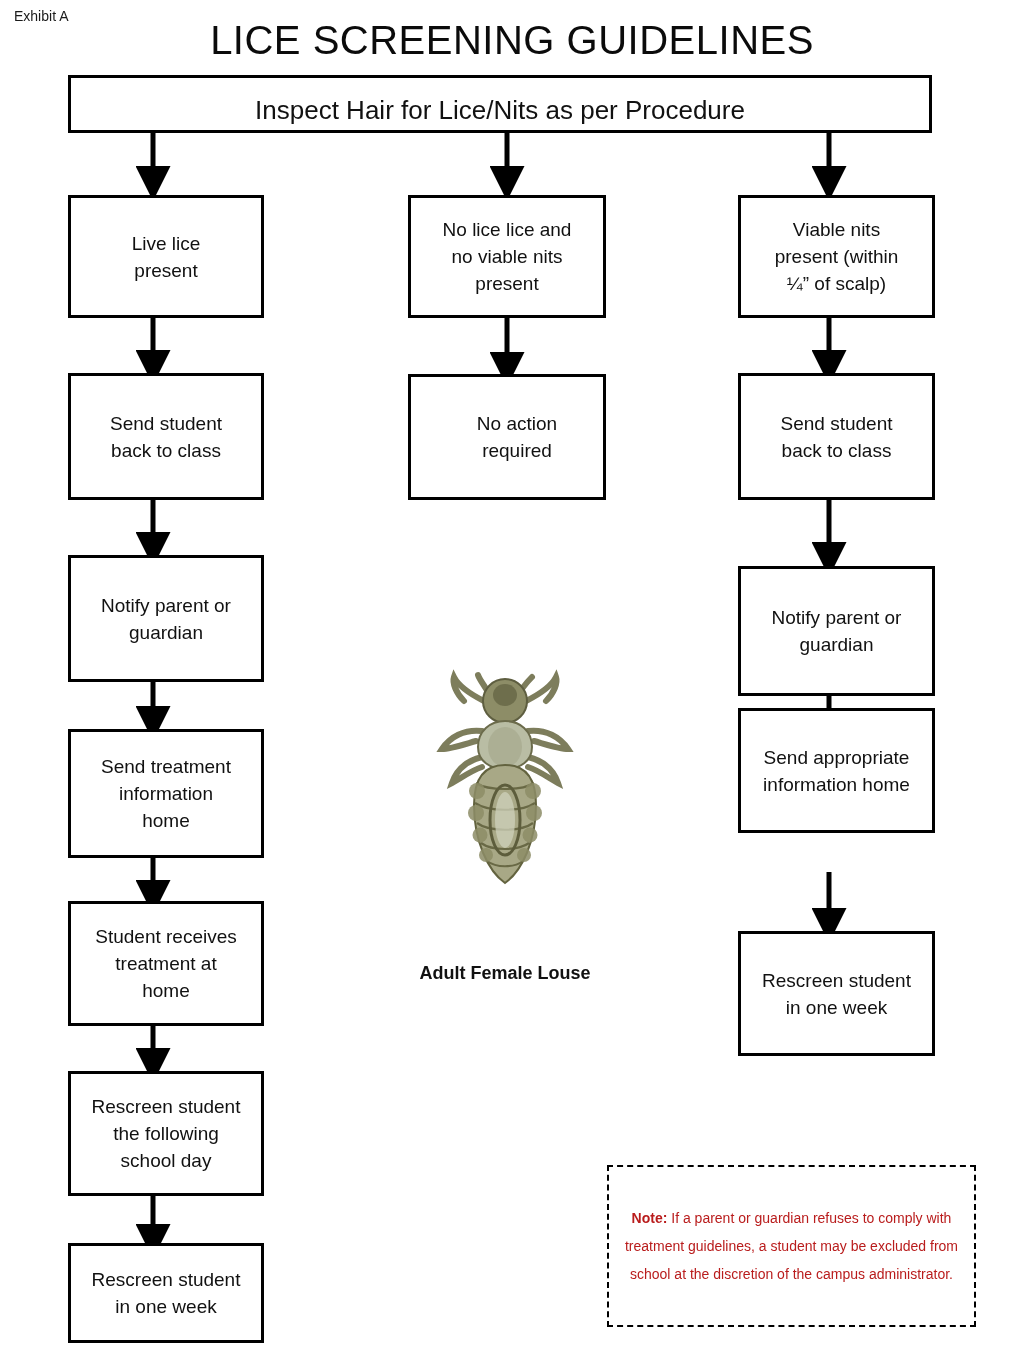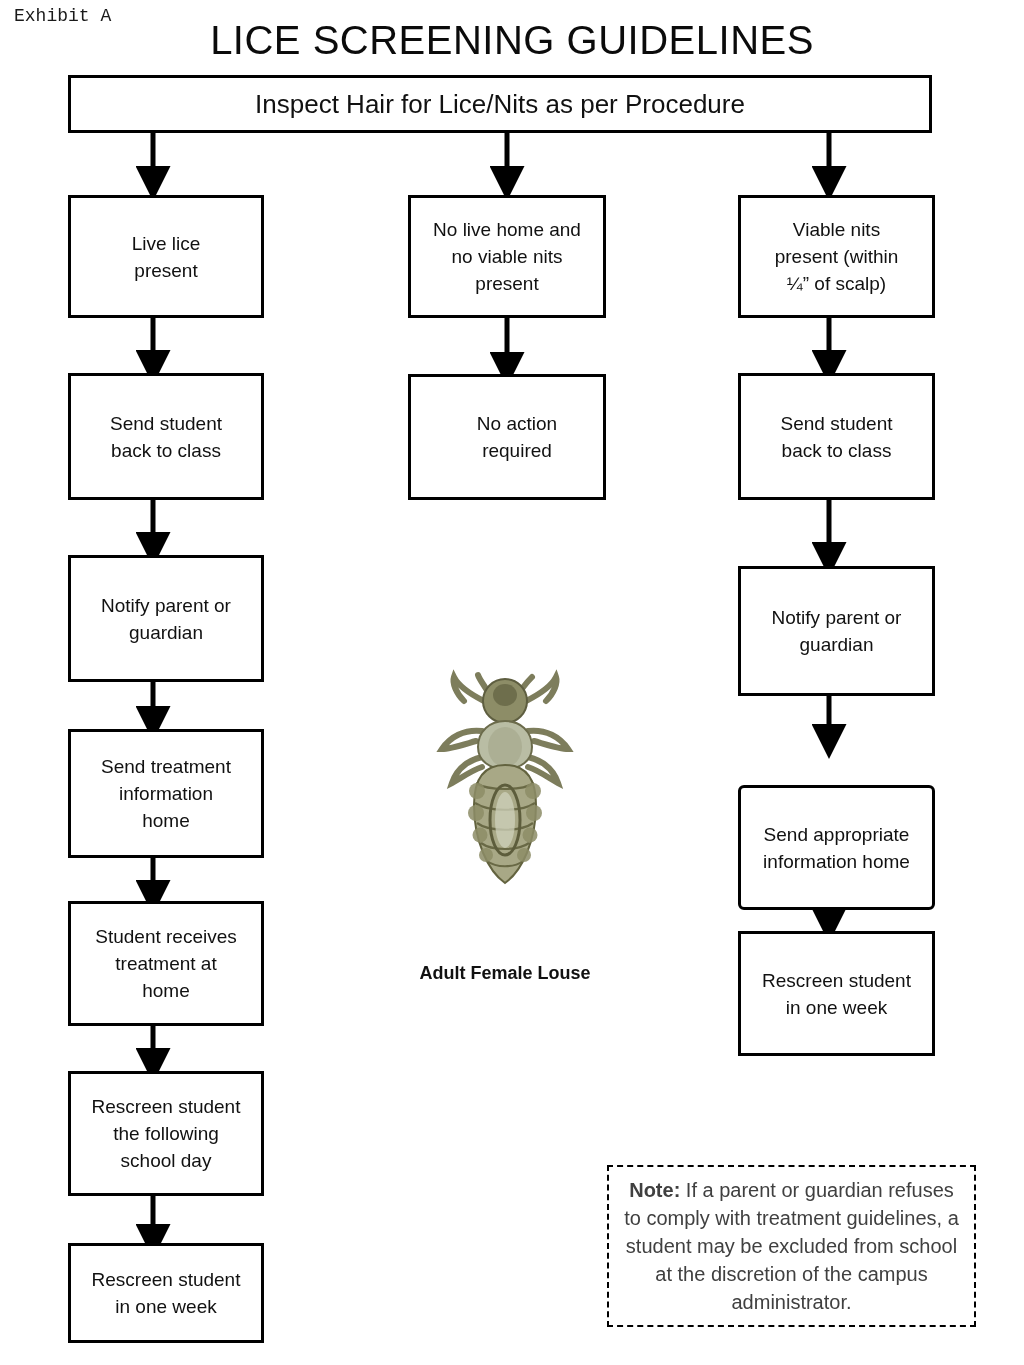--- a/index.html
+++ b/index.html
@@ -20,25 +20,24 @@
     position: absolute;
     left: 0; top: 0;
     width: 1024px;
     height: 1365px;
   }
 
   .exhibit-label {
     position: absolute;
     left: 14px;
     top: 8px;
-    font-size: 18px;
+    font-size: 14px;
     line-height: 16px;
     color: #1a1a1a;
     white-space: nowrap;
-    font-family: Liberation Mono, monospace;
   }
 
   .page-title {
     position: absolute;
     left: 0;
     top: 16px;
     width: 1024px;
     text-align: center;
     font-size: 40px;
     line-height: 48px;
@@ -79,23 +78,23 @@
     box-sizing: border-box;
     border: 2px dashed #000000;
     background: #ffffff;
     display: flex;
     align-items: center;
     justify-content: center;
     text-align: center;
     padding: 6px 14px;
   }
   .note-text {
-    font-size: 20px;
+    font-size: 14px;
     line-height: 28px;
-    color: #404040;
+    color: #b91c1c;
   }
   .note-text .note-lead {
     font-weight: bold;
   }
 
   
   .arrow {
     position: absolute;
   }
 
@@ -150,21 +149,21 @@
 
       <line x1="507" y1="318" x2="507" y2="368"></line>
 
       <line x1="829" y1="318" x2="829" y2="366"></line>
       <line x1="829" y1="500" x2="829" y2="558"></line>
       <line x1="829" y1="696" x2="829" y2="740"></line>
       <line x1="829" y1="872" x2="829" y2="924"></line>
     </g>
   </svg>
 
-  <div class="node header-node" style="left:68px; top:75px; width:864px; height:58px;">
+  <div class="node header-node" style="left:68px; top:75px; width:864px; height:58px;align-items:flex-end;">
     <span class="node-text">Inspect Hair for Lice/Nits as per Procedure</span>
   </div>
 
   <div class="node" style="left:68px; top:195px; width:196px; height:123px;">
     <span class="node-text">Live lice
 present</span>
   </div>
 
   <div class="node" style="left:68px; top:373px; width:196px; height:127px;">
     <span class="node-text">Send student
@@ -193,21 +192,21 @@
 the following
 school day</span>
   </div>
 
   <div class="node" style="left:68px; top:1243px; width:196px; height:100px;">
     <span class="node-text">Rescreen student
 in one week</span>
   </div>
 
   <div class="node" style="left:408px; top:195px; width:198px; height:123px;">
-    <span class="node-text">No live home and
+    <span class="node-text">No lice lice and
 no viable nits
 present</span>
   </div>
 
   <div class="node" style="left:408px; top:374px; width:198px; height:126px;padding-left:28px;">
     <span class="node-text">No action
 required</span>
   </div>
 
   <div class="node" style="left:738px; top:195px; width:197px; height:123px;">
@@ -219,21 +218,21 @@
   <div class="node" style="left:738px; top:373px; width:197px; height:127px;">
     <span class="node-text">Send student
 back to class</span>
   </div>
 
   <div class="node" style="left:738px; top:566px; width:197px; height:130px;">
     <span class="node-text">Notify parent or
 guardian</span>
   </div>
 
-  <div class="node" style="left:738px; top:785px; width:197px; height:125px;border-radius:6px;">
+  <div class="node" style="left:738px; top:708px; width:197px; height:125px;">
     <span class="node-text">Send appropriate
 information home</span>
   </div>
 
   <div class="node" style="left:738px; top:931px; width:197px; height:125px;">
     <span class="node-text">Rescreen student
 in  one week</span>
   </div>
 
   <div class="louse-figure">

